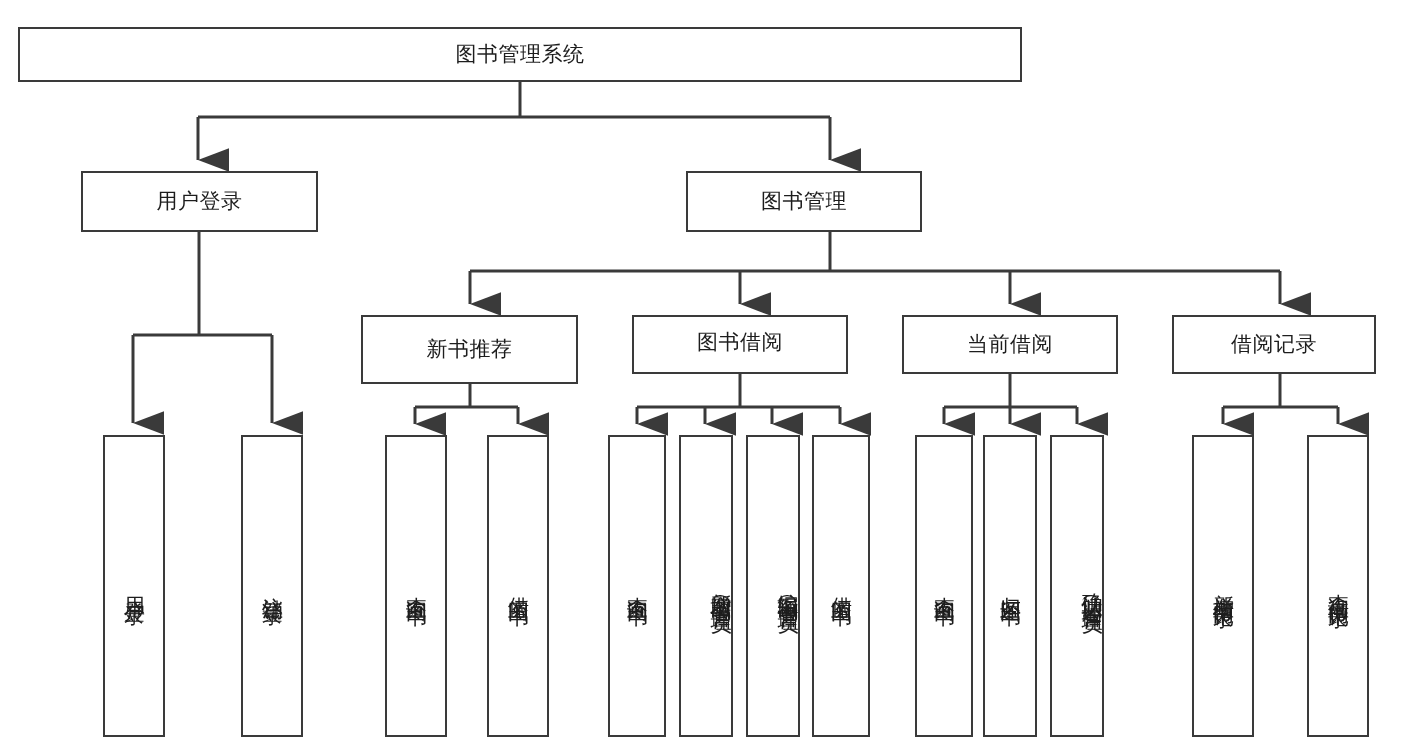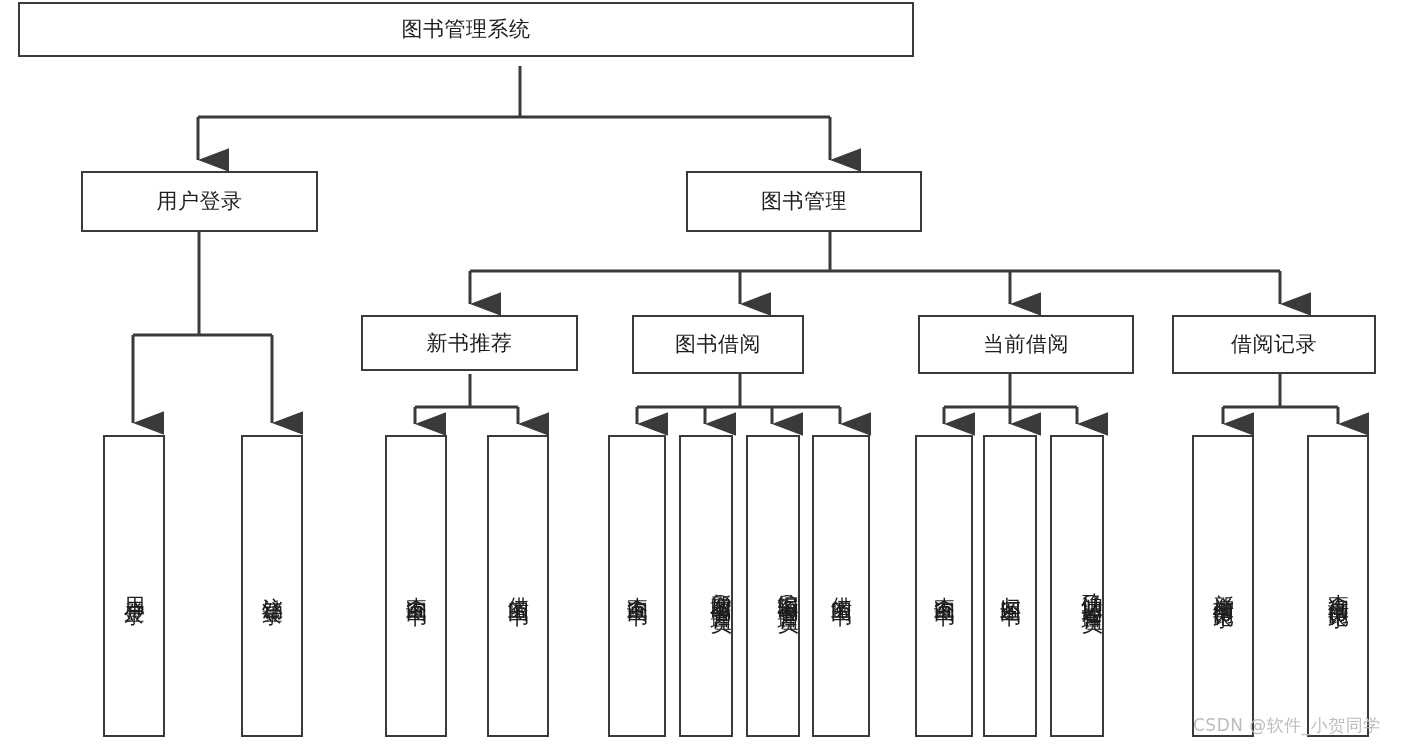--- a/index.html
+++ b/index.html
@@ -65,38 +65,38 @@
       <path d="M 1010 407 L 1010 424" marker-end="url(#arw)"></path>
       <path d="M 1077 407 L 1077 424" marker-end="url(#arw)"></path>
 
       <path d="M 1280 374 L 1280 407"></path>
       <path d="M 1223 407 L 1338 407"></path>
       <path d="M 1223 407 L 1223 424" marker-end="url(#arw)"></path>
       <path d="M 1338 407 L 1338 424" marker-end="url(#arw)"></path>
     </g>
   </svg>
 
-  <div class="node horiz" style="left:18px;top:2px;width:896px;height:55px;">
+  <div class="node horiz" style="left:18px;top:27px;width:1004px;height:55px;">
     <span class="lbl">图书管理系统</span>
   </div>
 
   <div class="node horiz" style="left:81px;top:171px;width:237px;height:61px;">
     <span class="lbl">用户登录</span>
   </div>
   <div class="node horiz" style="left:686px;top:171px;width:236px;height:61px;">
     <span class="lbl">图书管理</span>
   </div>
 
-  <div class="node horiz" style="left:361px;top:315px;width:217px;height:56px;">
+  <div class="node horiz" style="left:361px;top:315px;width:217px;height:69px;">
     <span class="lbl">新书推荐</span>
   </div>
-  <div class="node horiz" style="left:632px;top:315px;width:172px;height:59px;">
+  <div class="node horiz" style="left:632px;top:315px;width:216px;height:59px;font-family:Liberation Mono, monospace;">
     <span class="lbl">图书借阅</span>
   </div>
-  <div class="node horiz" style="left:902px;top:315px;width:216px;height:59px;margin-left:16px;">
+  <div class="node horiz" style="left:902px;top:315px;width:216px;height:59px;">
     <span class="lbl">当前借阅</span>
   </div>
   <div class="node horiz" style="left:1172px;top:315px;width:204px;height:59px;">
     <span class="lbl">借阅记录</span>
   </div>
 
   <div class="node vert" style="left:103px;top:435px;width:62px;height:302px;">
     <span class="lbl">用户登录</span>
   </div>
   <div class="node vert" style="left:241px;top:435px;width:62px;height:302px;">
@@ -133,15 +133,14 @@
     <span class="lbl">确认归还（管理员）</span>
   </div>
 
   <div class="node vert" style="left:1192px;top:435px;width:62px;height:302px;">
     <span class="lbl">新增借阅记录</span>
   </div>
   <div class="node vert" style="left:1307px;top:435px;width:62px;height:302px;">
     <span class="lbl">查询借阅记录</span>
   </div>
 
-  <div class="watermark" style="left:1193px;top:714px;">CSDN @软件_小贺同学</div>
 
 </div>
 
 </body></html>

